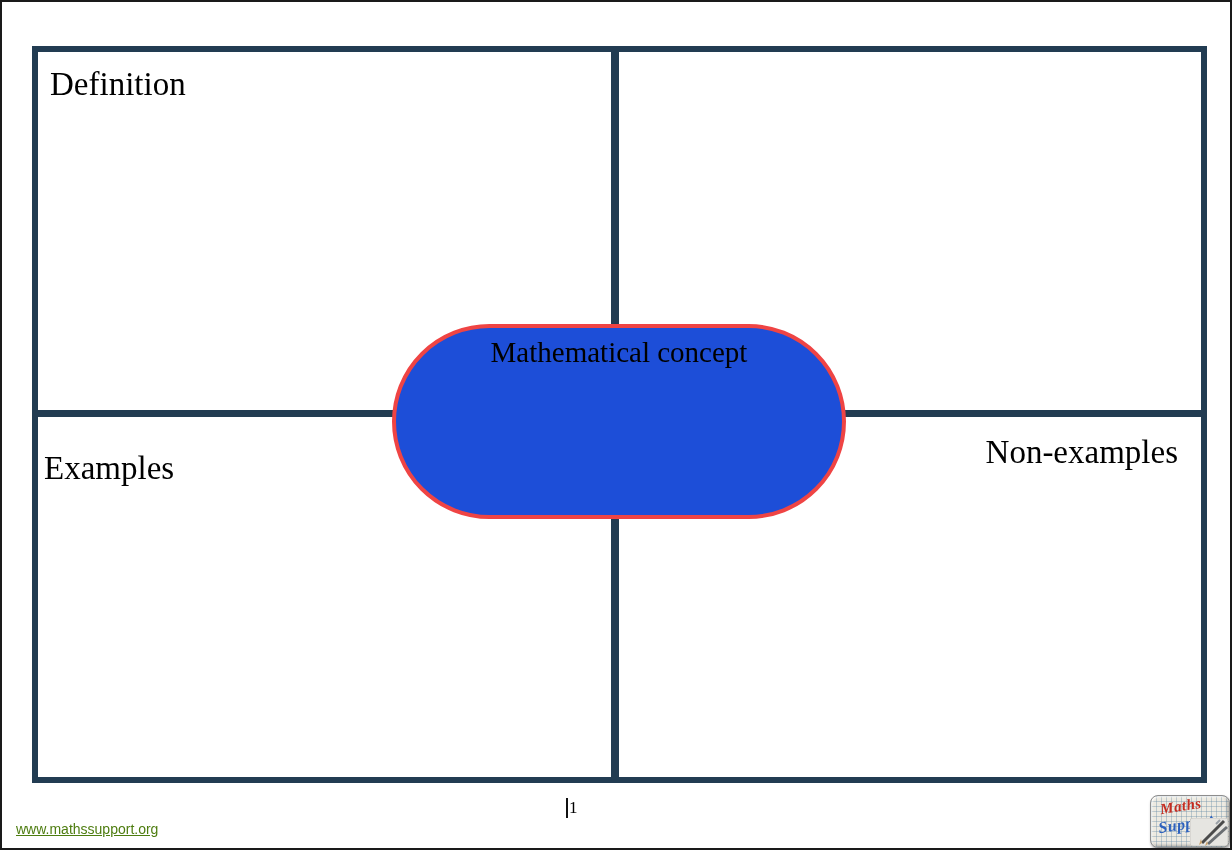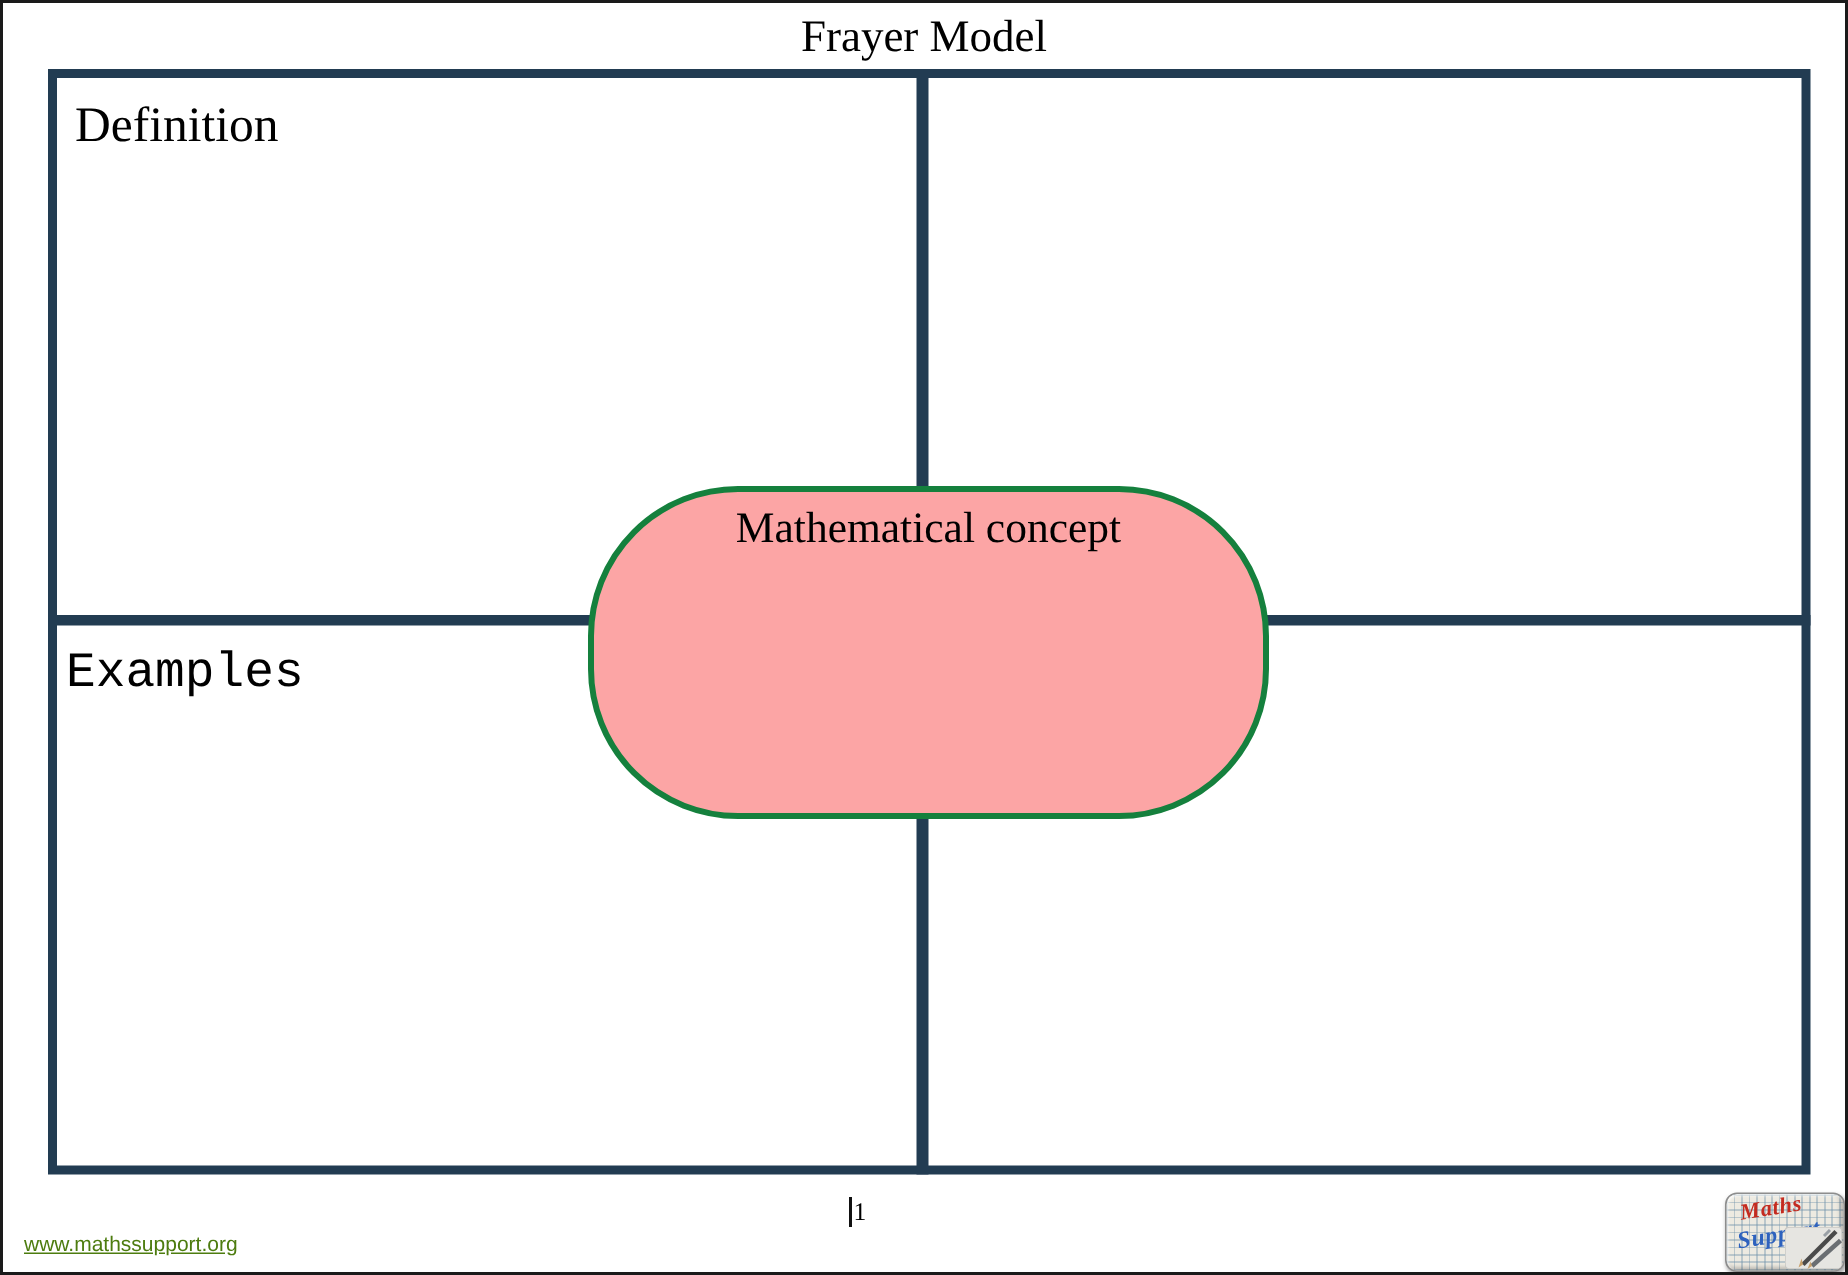--- a/index.html
+++ b/index.html
@@ -38,27 +38,27 @@
     z-index: 1;
   }
   .quad-label {
     position: absolute;
     font-size: 33px;
     z-index: 3;
     white-space: nowrap;
   }
   .q-definition { left: 48px; top: 64px; }
   .q-facts { top: 72px; right: 69px; }
-  .q-examples { left: 42px; top: 428px; font-family: Liberation Mono, monospace; }
+  .q-examples { left: 42px; top: 448px; }
   .q-nonexamples { top: 432px; right: 52px; }
   .oval {
     position: absolute; left: 390px; top: 322px;
-    width: 454px; height: 222px;
-    background: #fca5a5;
-    border: 4px solid #15803d;
+    width: 454px; height: 195px;
+    background: #1d4ed8;
+    border: 4px solid #ef4444;
     border-radius: 100px;
     z-index: 2;
   }
   .oval-label {
     margin-top: 8px;
     text-align: center;
     font-size: 29px;
   }
   .pagenum {
     position: absolute; left: 564px; top: 796px;
@@ -117,28 +117,28 @@
   .logo-pencils {
     position: absolute; right: 1px; bottom: 1px;
     width: 38px; height: 28px;
   }
 </style>
 </head>
 <body>
 
 <div class="page">
 
-  <div class="title">Frayer Model</div>
 
   <div class="frame"></div>
   <div class="divider-v"></div>
   <div class="divider-h"></div>
 
   <div class="quad-label q-definition">Definition</div>
   <div class="quad-label q-examples">Examples</div>
+  <div class="quad-label q-nonexamples">Non-examples</div>
 
   <div class="oval">
     <div class="oval-label">Mathematical concept</div>
   </div>
 
   <div class="pagenum">
     <span class="text-cursor"></span>
     <span>1</span>
   </div>
 

